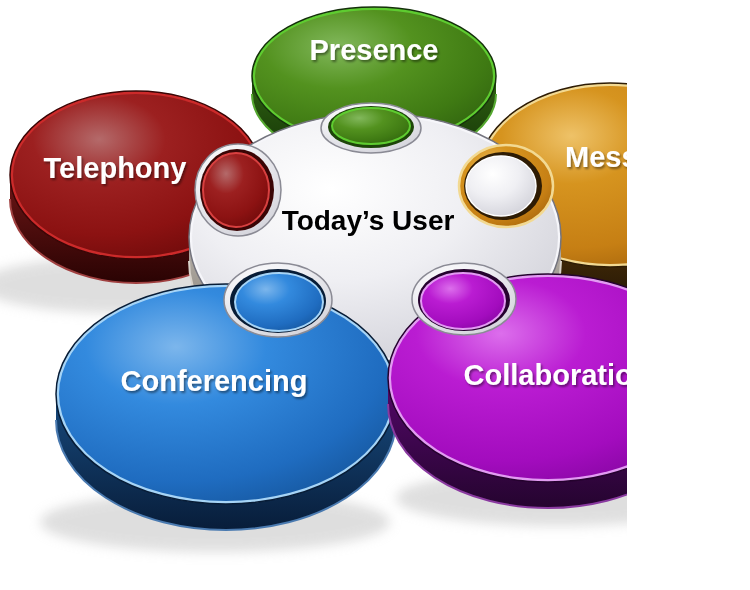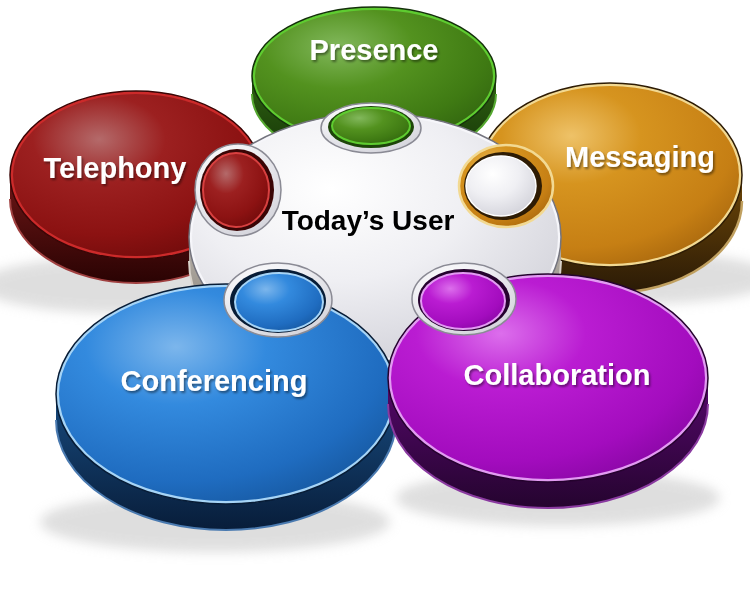--- a/index.html
+++ b/index.html
@@ -1,18 +1,18 @@
 <!DOCTYPE html>
 <html><head>
 <meta charset="utf-8">
 <style>
   html, body { margin: 0; padding: 0; background: #ffffff; }
   .stage {
     position: relative;
-    width: 750px;
+    width: 627px;
     height: 590px;
     background: #ffffff;
     overflow: hidden;
     font-family: "Liberation Sans", sans-serif;
     border-radius: 9px;
   }
   .stage svg { display: block; }
   text.piece-label {
     font-family: "Liberation Sans", sans-serif;
     font-size: 29px;

